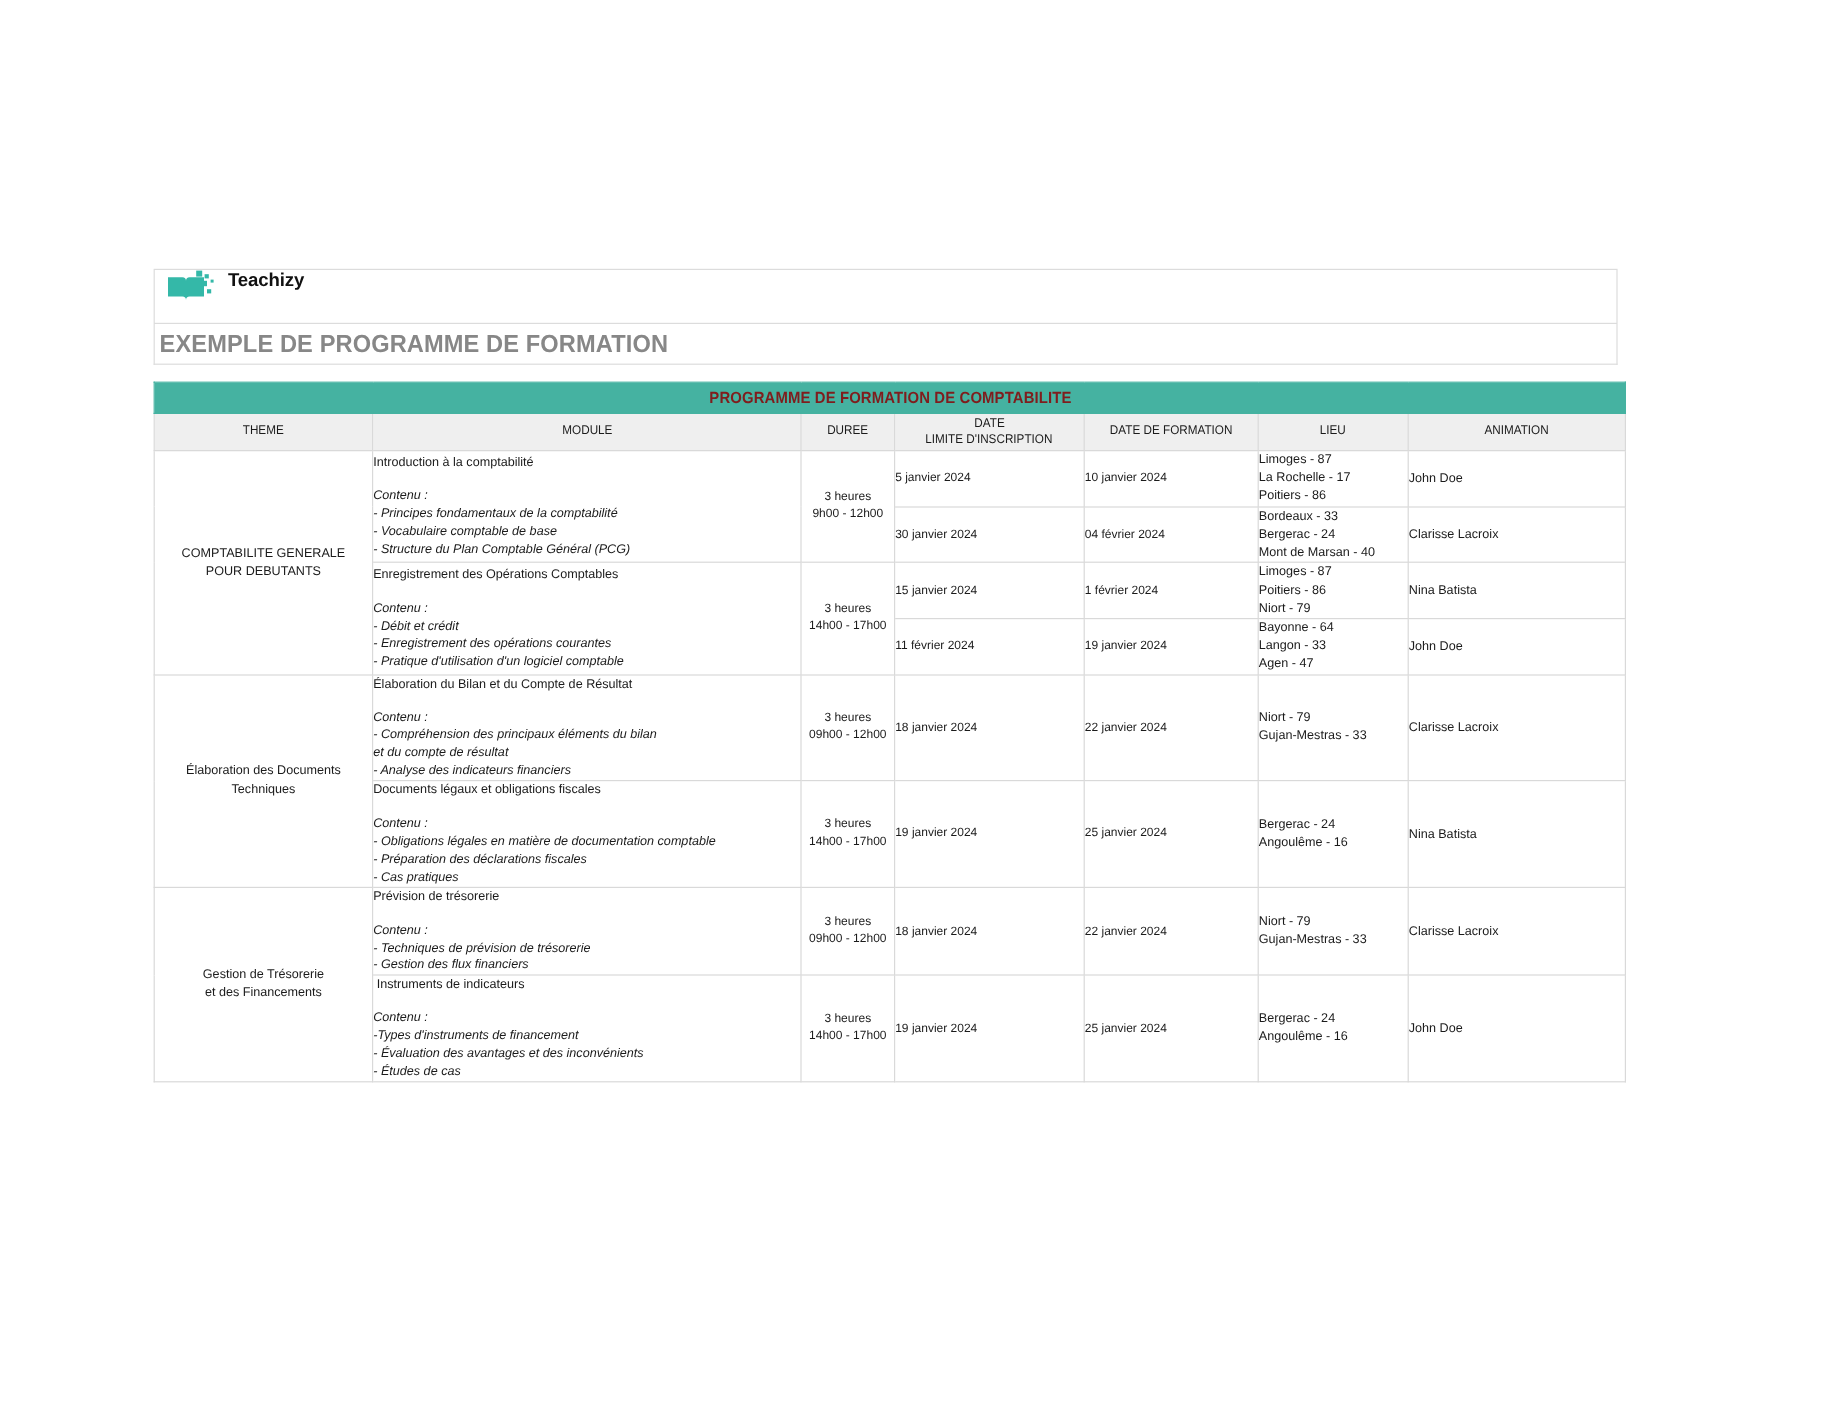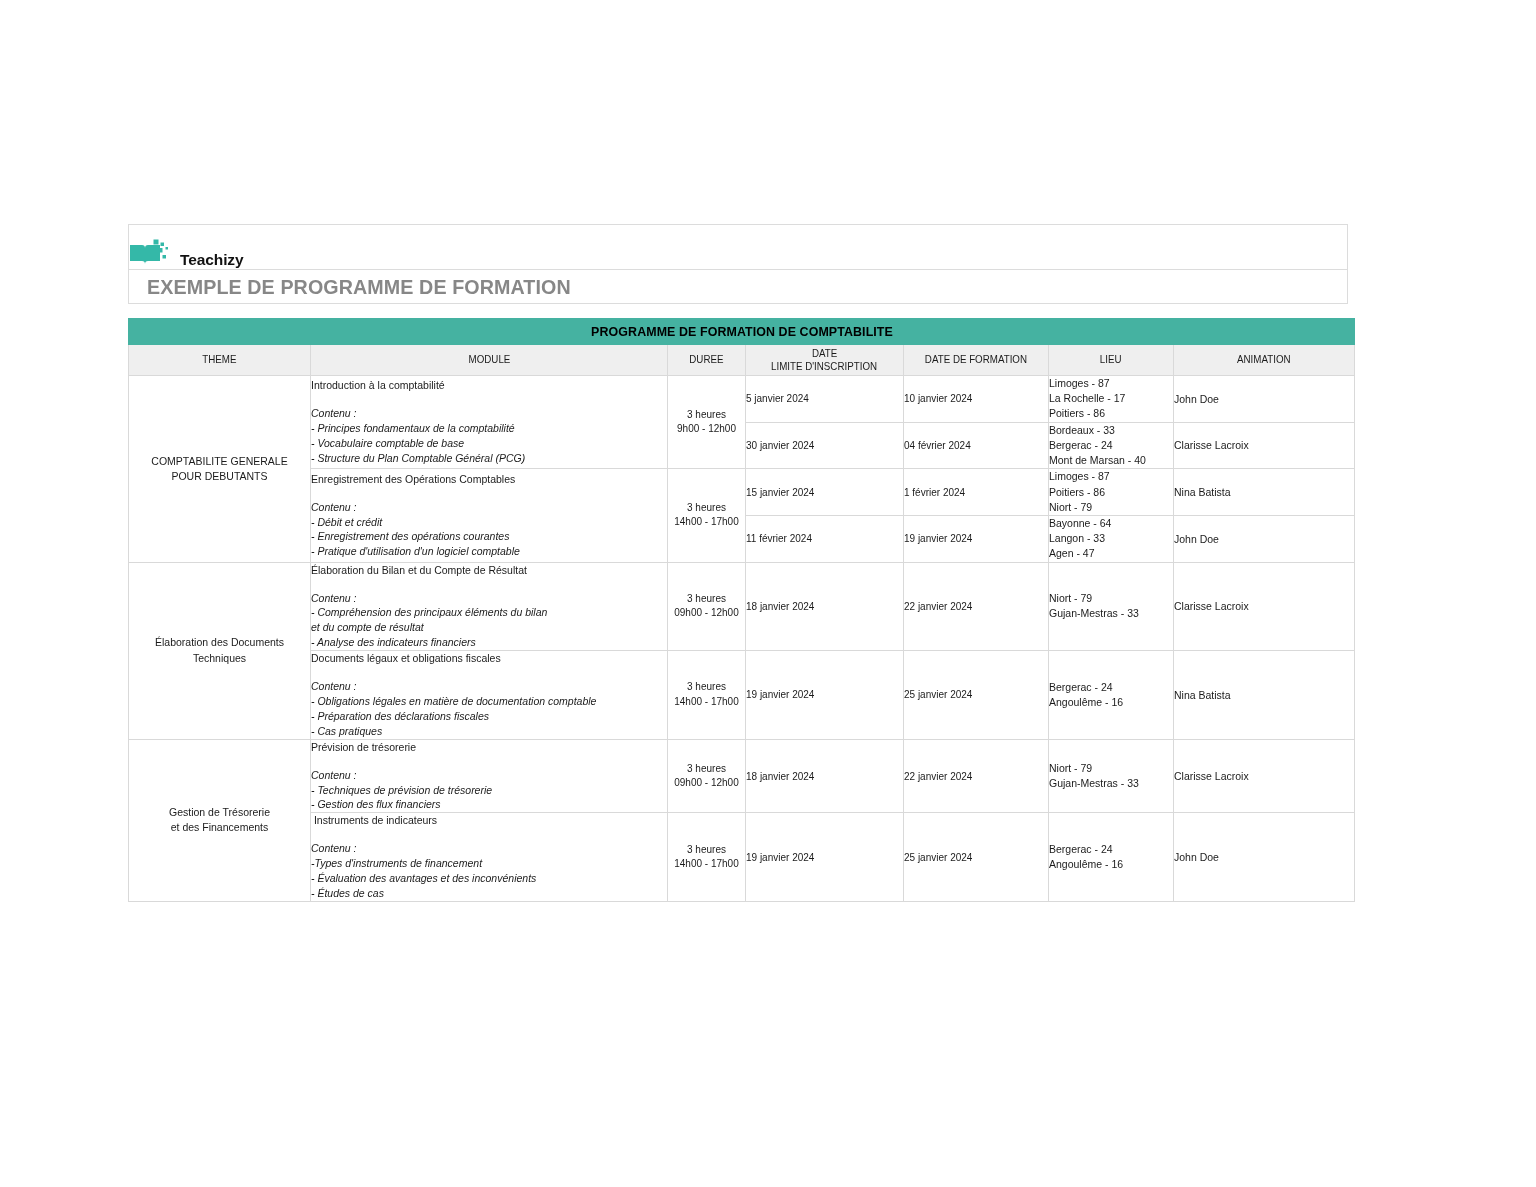--- a/index.html
+++ b/index.html
@@ -25,21 +25,22 @@
   }
 
   
   .brand-box {
     width: 1220px;
     height: 46px;
     border: 1px solid #dcdcdc;
     box-sizing: border-box;
     background: #ffffff;
     display: flex;
-    align-items: flex-end;
+    align-items: flex-start;
+    padding-left: 10px;
   }
   .logo-wrap {
     width: 44px;
     height: 30px;
     position: relative;
     flex: 0 0 auto;
     margin-right: 7px;
   }
   .brand-name {
     font-size: 15.5px;
@@ -50,21 +51,21 @@
 
   .title-box {
     width: 1220px;
     height: 34px;
     border: 1px solid #dcdcdc;
     border-top: none;
     box-sizing: border-box;
     background: #ffffff;
     display: flex;
     align-items: center;
-    padding-left: 18px;
+    padding-left: 4px;
   }
   .title-text {
     font-size: 20.5px;
     font-weight: bold;
     color: #878787;
     letter-spacing: 0.1px;
     transform: scaleX(0.96);
     transform-origin: left center;
     white-space: nowrap;
   }
@@ -77,21 +78,21 @@
     table-layout: fixed;
     font-size: 11px;
   }
   table.prog td, table.prog th {
     border: 1px solid #d9d9d9;
     vertical-align: middle;
     padding: 0;
   }
   .banner {
     background: #45b2a1;
-    color: #000000;
+    color: #7f1d1d;
     font-size: 13.5px;
     font-weight: bold;
     text-align: center;
     height: 25px;
     letter-spacing: 0.1px;
     border: 1px solid #45b2a1 !important;
   }
   .banner span {
     display: inline-block;
     transform: scaleX(0.92);

